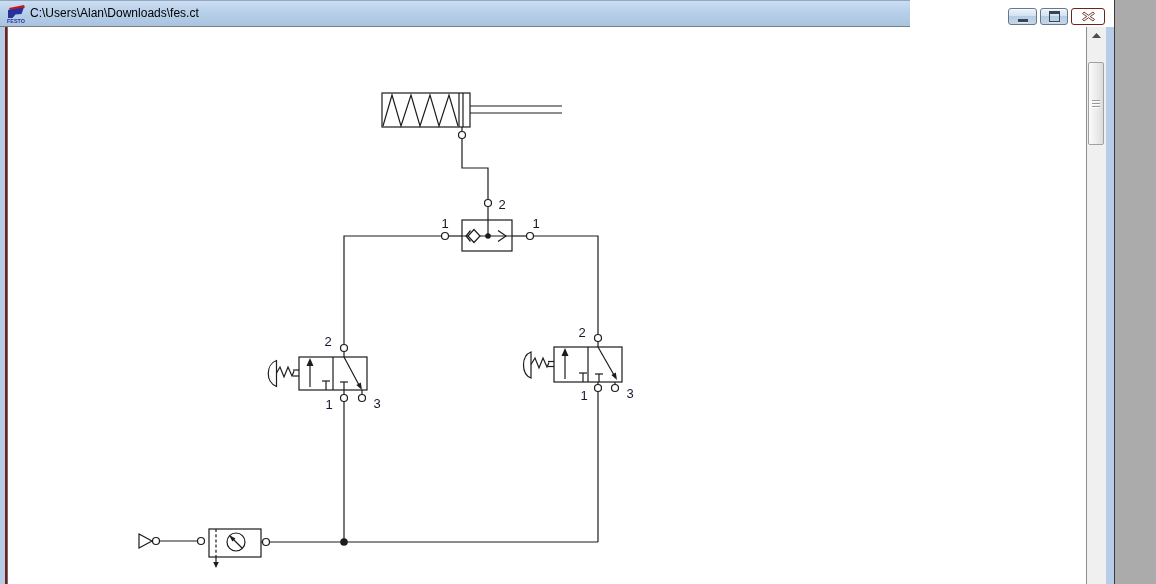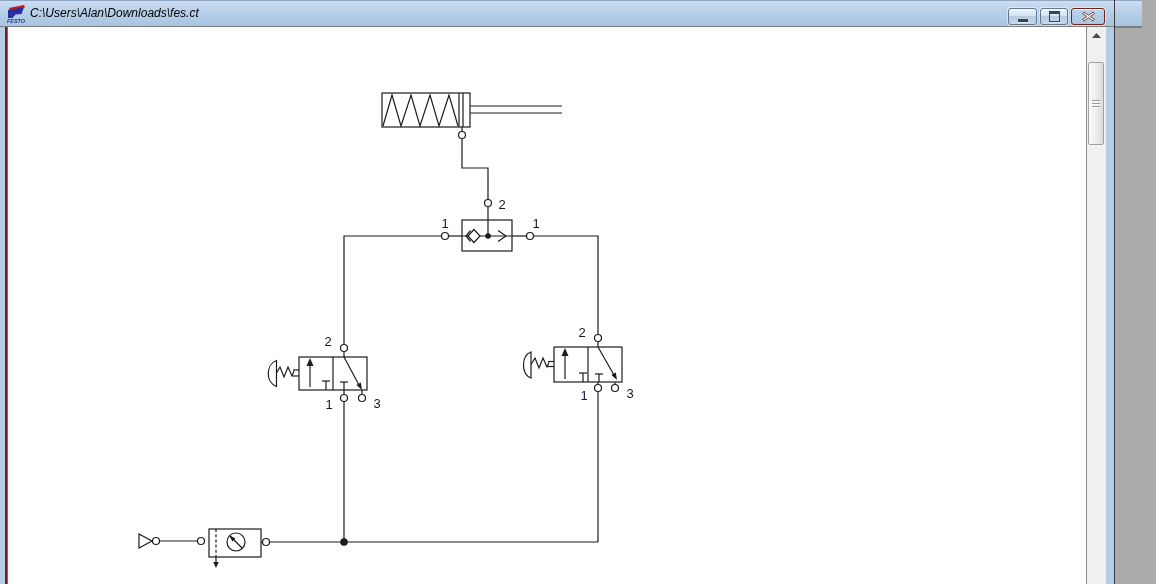--- a/index.html
+++ b/index.html
@@ -10,26 +10,25 @@
   }
   .window{
     position:absolute;left:0;top:0;width:1114px;height:584px;
     background:#fff;
   }
   .window-edge{
     position:absolute;left:1114px;top:0;width:1px;height:584px;background:#3c3c3c;
   }
   
   .titlebar{
-    position:absolute;left:0;top:0;width:1142px;height:25px;
+    position:absolute;left:0;top:0;width:910px;height:25px;
     background:linear-gradient(#cdddf0 0%, #b9d1ea 40%, #a9c4e0 100%);
     border-top:1px solid #8fa9c4;
     border-bottom:2px solid #7e7e7e;
     box-sizing:content-box;
-    font-style:italic;
   }
   .app-icon{position:absolute;left:6px;top:3px;width:20px;height:20px;}
   .title-text{
     position:absolute;left:30px;top:5px;font-size:12px;color:#000;
     white-space:nowrap;
   }
   .winbtn{
     position:absolute;top:7px;height:17px;border-radius:3px;
     border:1px solid #62798f;box-sizing:border-box;
     box-shadow:0 0 0 1px rgba(255,255,255,.45), inset 0 1px 0 rgba(255,255,255,.65);

